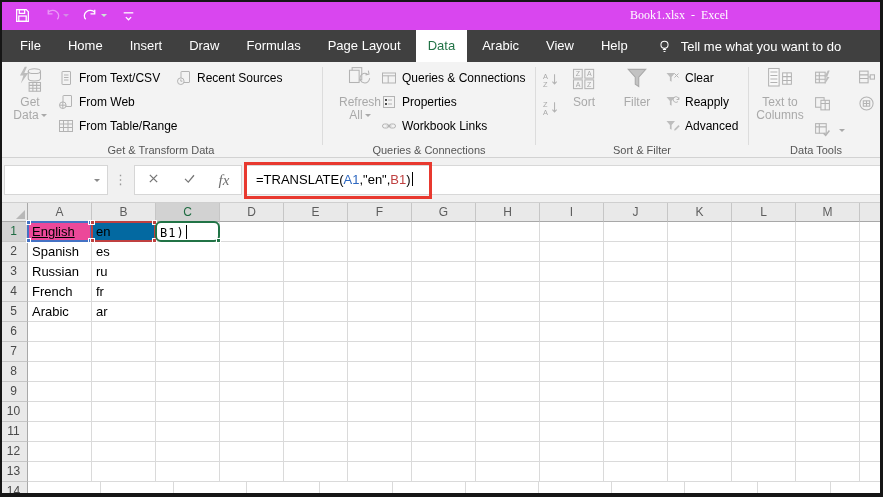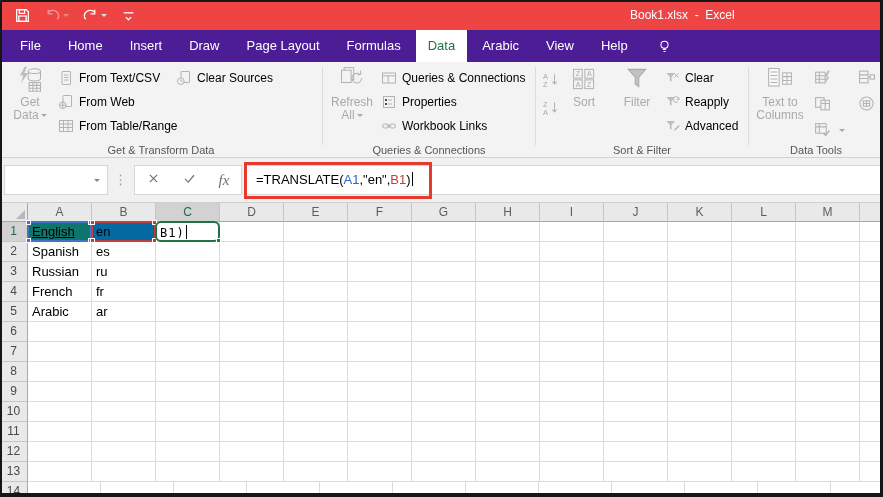--- a/index.html
+++ b/index.html
@@ -4,30 +4,30 @@
 <style>
   * { margin:0; padding:0; box-sizing:border-box; }
   html,body { width:883px; height:497px; overflow:hidden; }
   body { font-family:"Liberation Sans", sans-serif; position:relative; background:#fff; }
 
   
   .frame { position:absolute; inset:0; pointer-events:none; z-index:99;
            border-style:solid; border-color:#161616; border-width:2px 3px 4px 2px; }
 
   
-  .titlebar { height:30px; background:#ef4444; position:relative; display:flex; align-items:center; }
+  .titlebar { height:30px; background:#d946ef; position:relative; display:flex; align-items:center;font-family:Liberation Serif, serif; }
   .qat { display:flex; align-items:center; gap:13px; padding-left:14px; color:#fff; }
   .qat .qbtn { display:flex; align-items:center; gap:2px; }
   .qat svg { width:17px; height:17px; stroke:#fff; fill:none; stroke-width:1.2; }
   .qat .dim svg { opacity:.45; }
   .tri { display:inline-block; width:0; height:0; border:3.5px solid transparent; border-top-color:#cfe3d8; margin-top:4px; }
   .win-title { position:absolute; left:630px; top:0; line-height:30px; color:#fff; font-size:12px; white-space:pre; }
 
   
-  .tabrow { height:32px; background:#4c1d95; display:flex; align-items:stretch; padding-left:8px; }
+  .tabrow { height:32px; background:#404040; display:flex; align-items:stretch; padding-left:8px; }
   #tabs { display:flex; }
   .tab { color:#fff; font-size:13px; line-height:32px; padding:0 12px; margin-right:3px; cursor:default; white-space:nowrap; }
   .tab.active { background:#fff; color:#217346; }
   .tellme { display:flex; align-items:center; gap:9px; margin-left:14px; color:#fff; font-size:13px; white-space:nowrap; }
   .tellme svg { width:15px; height:15px; stroke:#fff; fill:none; stroke-width:1.1; }
 
   
   .ribbon { height:96px; background:#f3f3f3; position:relative; border-bottom:1px solid #d2d2d2; color:#a9a9a9; }
   .rsep { position:absolute; top:5px; bottom:12px; width:1px; background:#dcdcdc; }
   .rgroup { position:absolute; top:0; height:95px; }
@@ -262,31 +262,32 @@
     </div>
     <div class="win-title">Book1.xlsx  -  Excel</div>
   </div>
 
   <div class="tabrow">
     <div id="tabs">
         <span class="tab">File</span>
         <span class="tab">Home</span>
         <span class="tab">Insert</span>
         <span class="tab">Draw</span>
+        <span class="tab">Formulas</span>
         <span class="tab">Page Layout</span>
-        <span class="tab">Formulas</span>
         <span class="tab active">Data</span>
         <span class="tab">Arabic</span>
         <span class="tab">View</span>
         <span class="tab">Help</span>
       </div>
     <div class="tellme">
       <svg viewBox="0 0 16 16">
           <use href="#s-bulb"></use>
         </svg>
+      <span>Tell me what you want to do</span>
     </div>
   </div>
 
   <div class="ribbon">
 
     <div class="rgroup" style="left:0;width:322px">
       <div class="bigbtn" style="left:6px;width:48px">
         <svg viewBox="0 0 32 32">
             <use href="#s-getdata"></use>
           </svg>
@@ -310,29 +311,29 @@
               <use href="#s-table"></use>
             </svg>
             <span>From Table/Range</span>
           </div>
       </div>
       <div class="rcol" style="left:176px">
         <div class="ritem">
             <svg viewBox="0 0 16 16">
               <use href="#s-docclock"></use>
             </svg>
-            <span>Clear Sources</span>
+            <span>Recent Sources</span>
           </div>
       </div>
       <div class="glabel">Get &amp; Transform Data</div>
     </div>
     <div class="rsep" style="left:322px"></div>
 
     <div class="rgroup" style="left:323px;width:212px">
-      <div class="bigbtn" style="left:4px;width:50px">
+      <div class="bigbtn" style="left:12px;width:50px">
         <svg viewBox="0 0 32 32">
             <use href="#s-refreshall"></use>
           </svg>
         <span class="blabel"><span>Refresh All</span><span class="rcaret"></span></span>
       </div>
       <div class="rcol" style="left:58px">
         <div class="ritem">
             <svg viewBox="0 0 16 16">
               <use href="#s-winconn"></use>
             </svg>
@@ -474,21 +475,21 @@
         <div class="g-ch">H</div>
         <div class="g-ch">I</div>
         <div class="g-ch">J</div>
         <div class="g-ch">K</div>
         <div class="g-ch">L</div>
         <div class="g-ch">M</div>
         <div class="g-ch fillc"></div>
       </div>
       <div class="g-row">
         <div class="g-rh sel">1</div>
-        <div class="g-cell" style="background: #0f766e; text-decoration: underline;">English</div>
+        <div class="g-cell" style="background: #ec4899; text-decoration: underline;">English</div>
         <div class="g-cell" style="background: #0369a1;">en</div>
         <div class="g-cell"></div>
         <div class="g-cell"></div>
         <div class="g-cell"></div>
         <div class="g-cell"></div>
         <div class="g-cell"></div>
         <div class="g-cell"></div>
         <div class="g-cell"></div>
         <div class="g-cell"></div>
         <div class="g-cell"></div>

